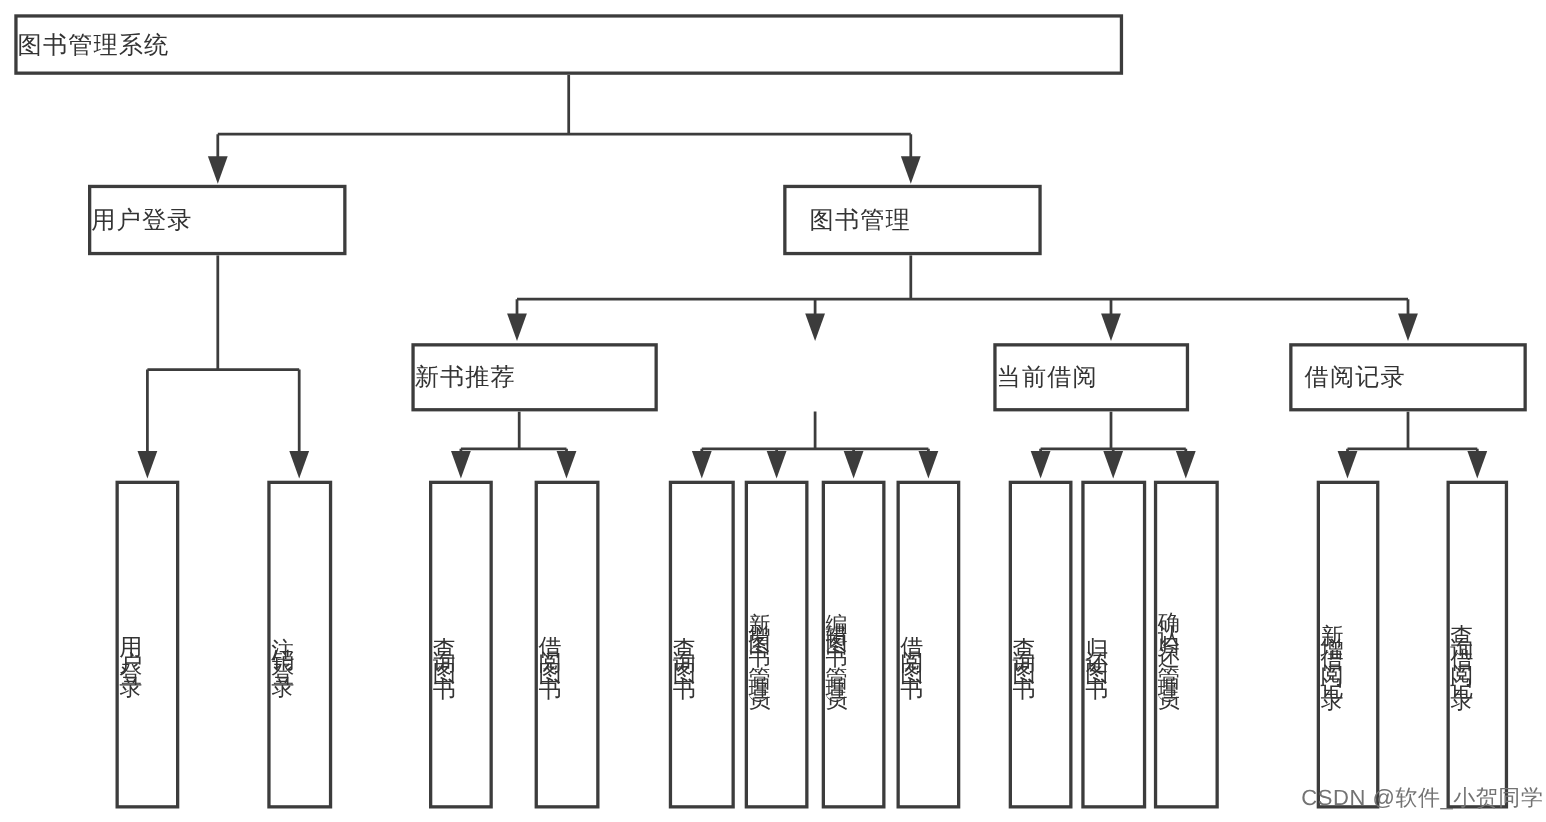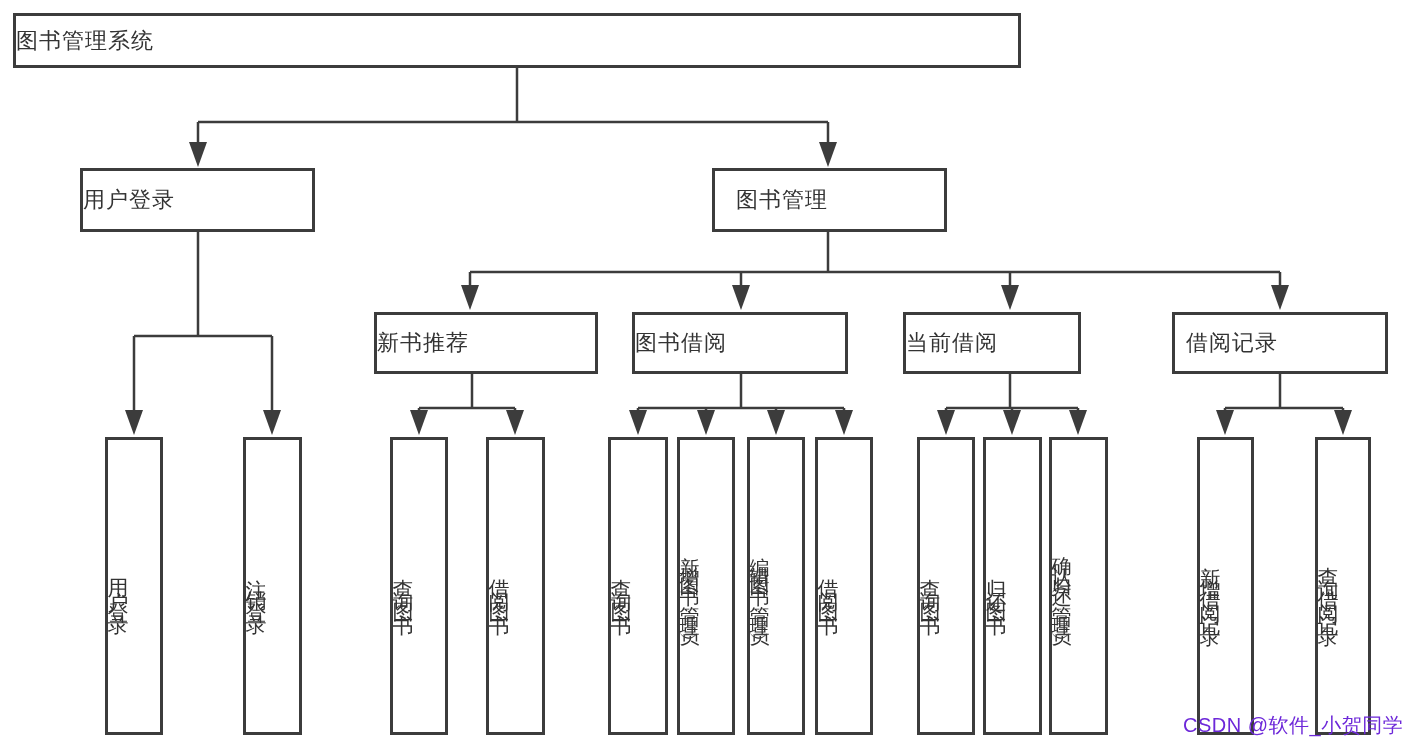--- a/index.html
+++ b/index.html
@@ -56,21 +56,21 @@
   }
   .v-label.long {
     font-size: 20px;
     letter-spacing: 10px;
   }
   .watermark {
     position: absolute;
     left: 1183px;
     top: 712px;
     font-size: 20px;
-    color: #6d28d9;
+    color: #737373;
     z-index: 3;
     white-space: nowrap;
     letter-spacing: 0.5px;
   }
 </style>
 </head>
 <body>
 
 <div class="stage">
 
@@ -114,23 +114,20 @@
   <div class="box" style="left:80px; top:168px; width:235px; height:64px;">
     <span class="h-label">用户登录</span>
   </div>
   <div class="box" style="left:712px; top:168px; width:235px; height:64px;padding-left:21px;">
     <span class="h-label">图书管理</span>
   </div>
 
   <div class="box" style="left:363px; top:312px; width:224px; height:62px;margin-left:11px;">
     <span class="h-label">新书推荐</span>
   </div>
-  <div class="box" style="left:632px; top:312px; width:216px; height:62px;">
-    <span class="h-label">图书借阅</span>
-  </div>
   <div class="box" style="left:903px; top:312px; width:178px; height:62px;">
     <span class="h-label">当前借阅</span>
   </div>
   <div class="box" style="left:1172px; top:312px; width:216px; height:62px;padding-left:11px;">
     <span class="h-label">借阅记录</span>
   </div>
 
   <div class="box leaf" style="left:105px; width:58px;">
     <span class="v-label">用户登录</span>
   </div>

